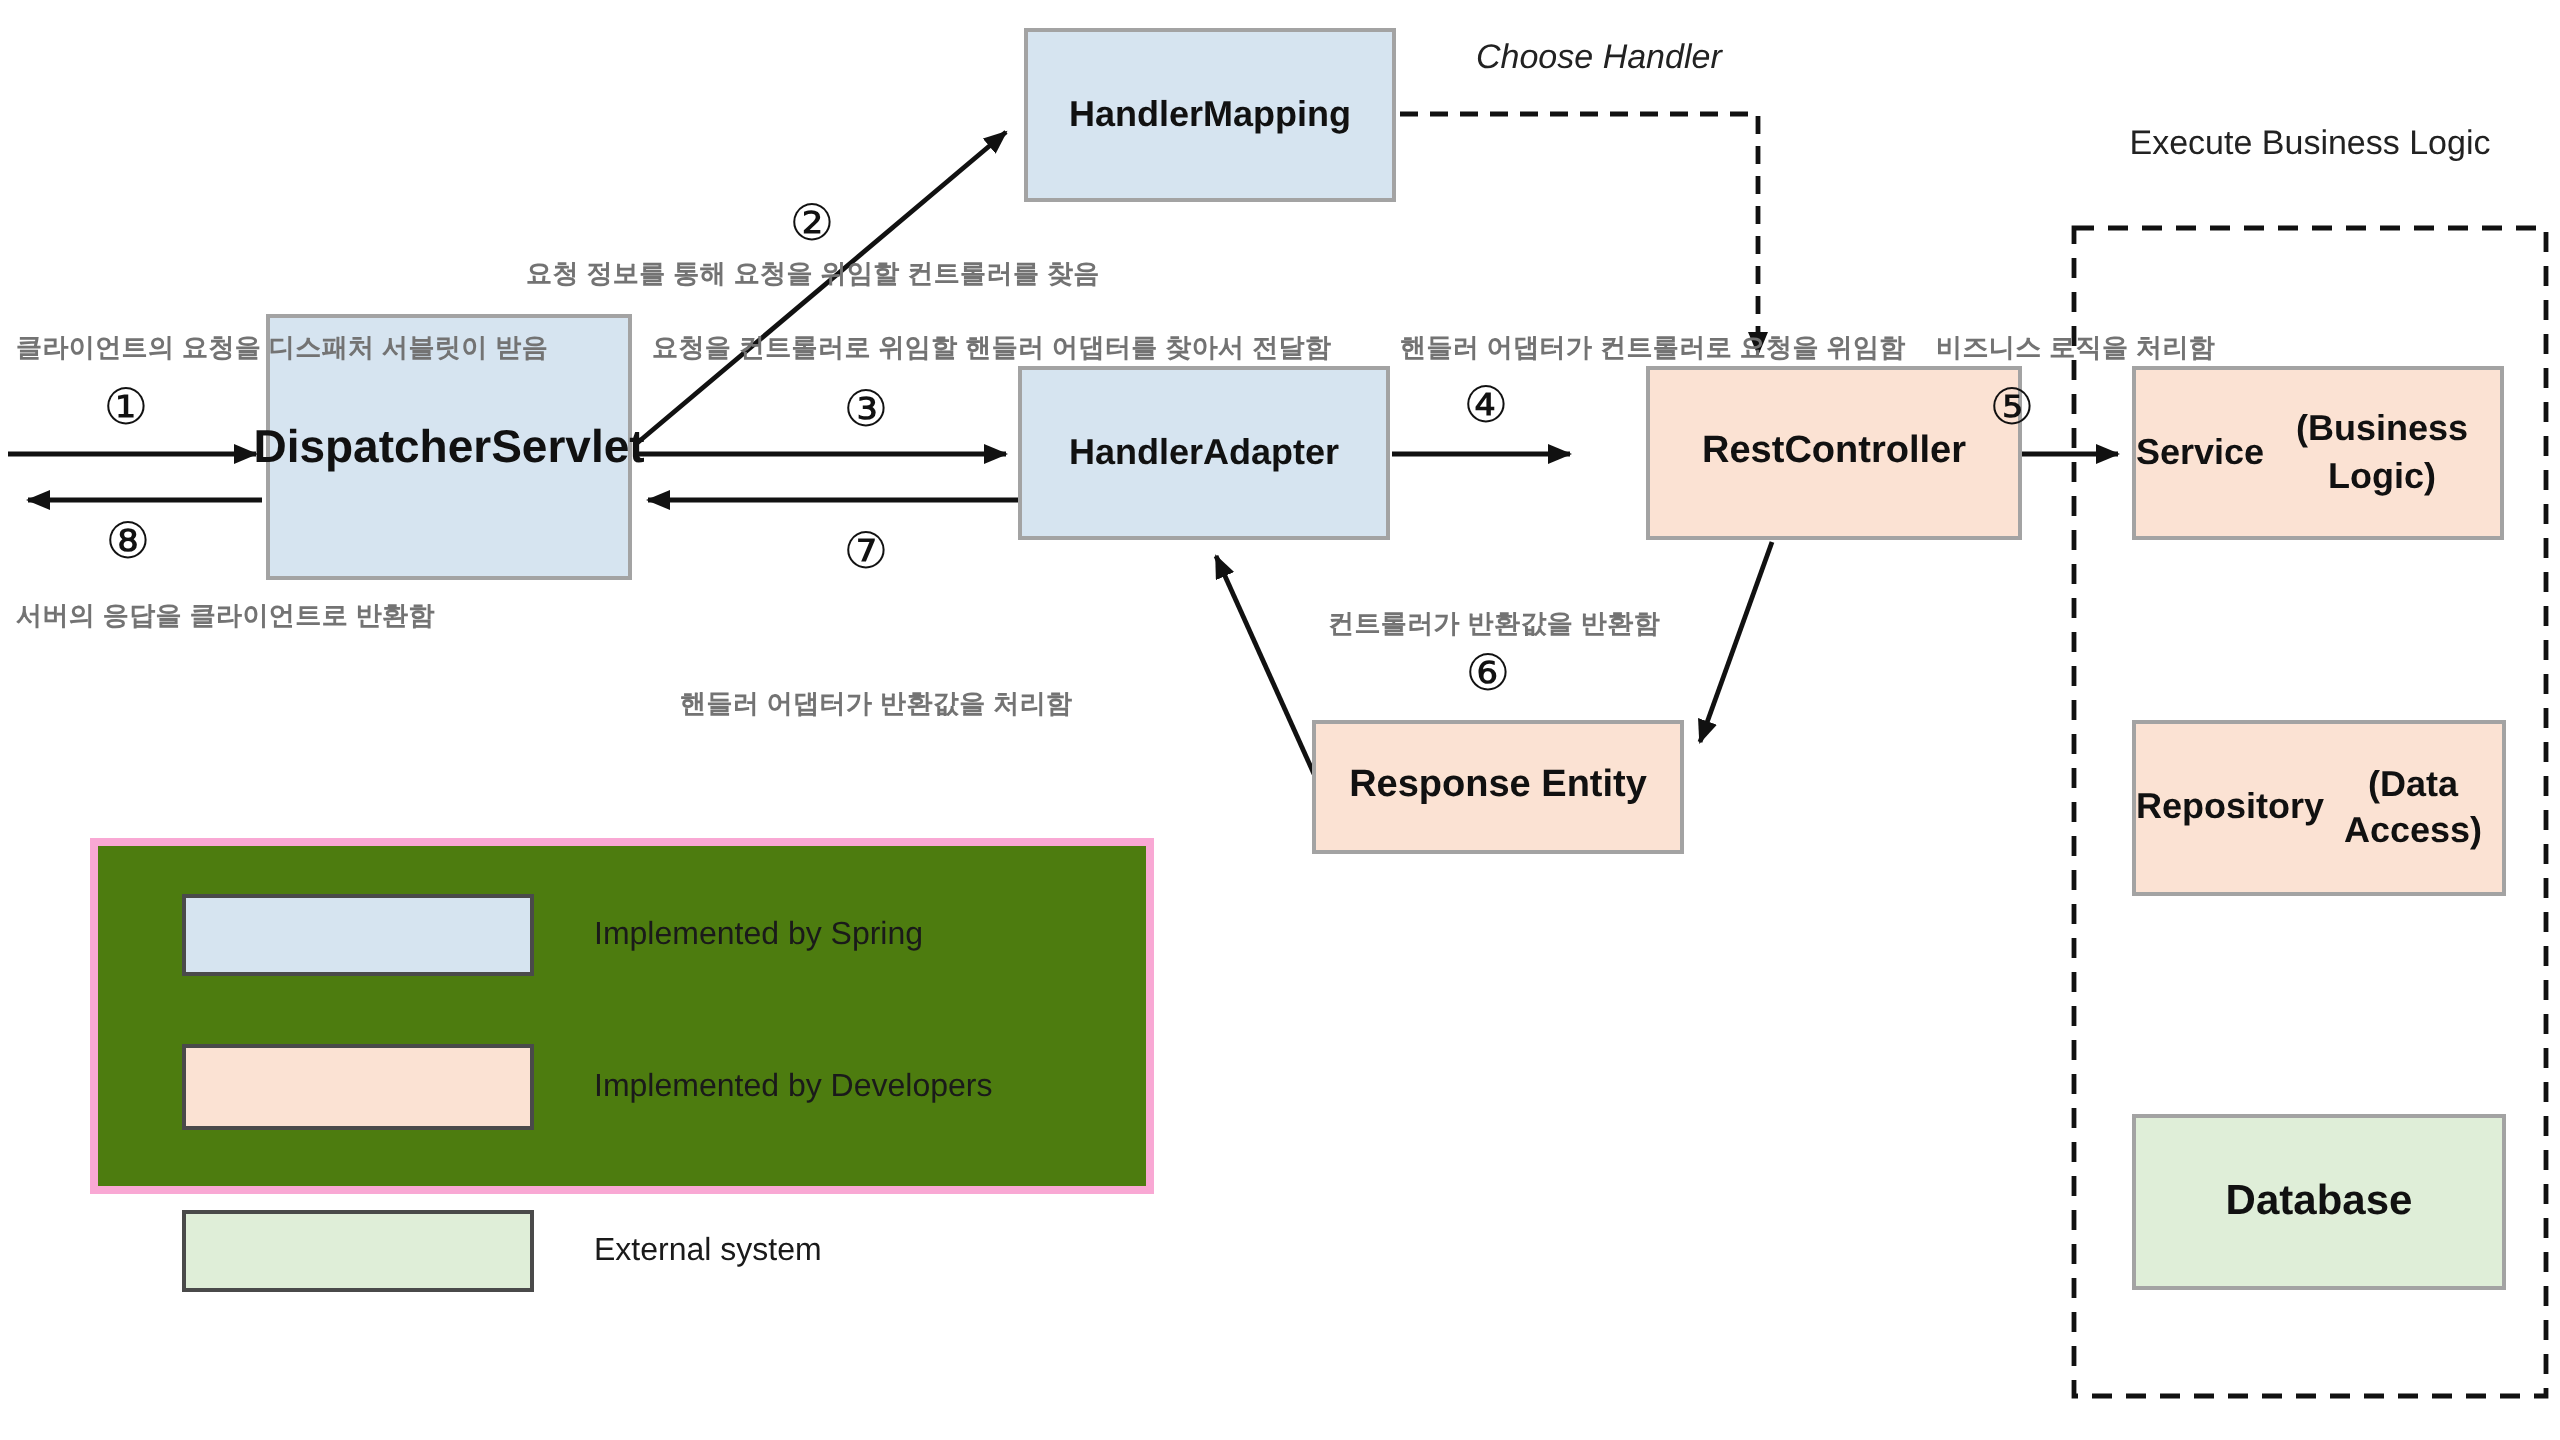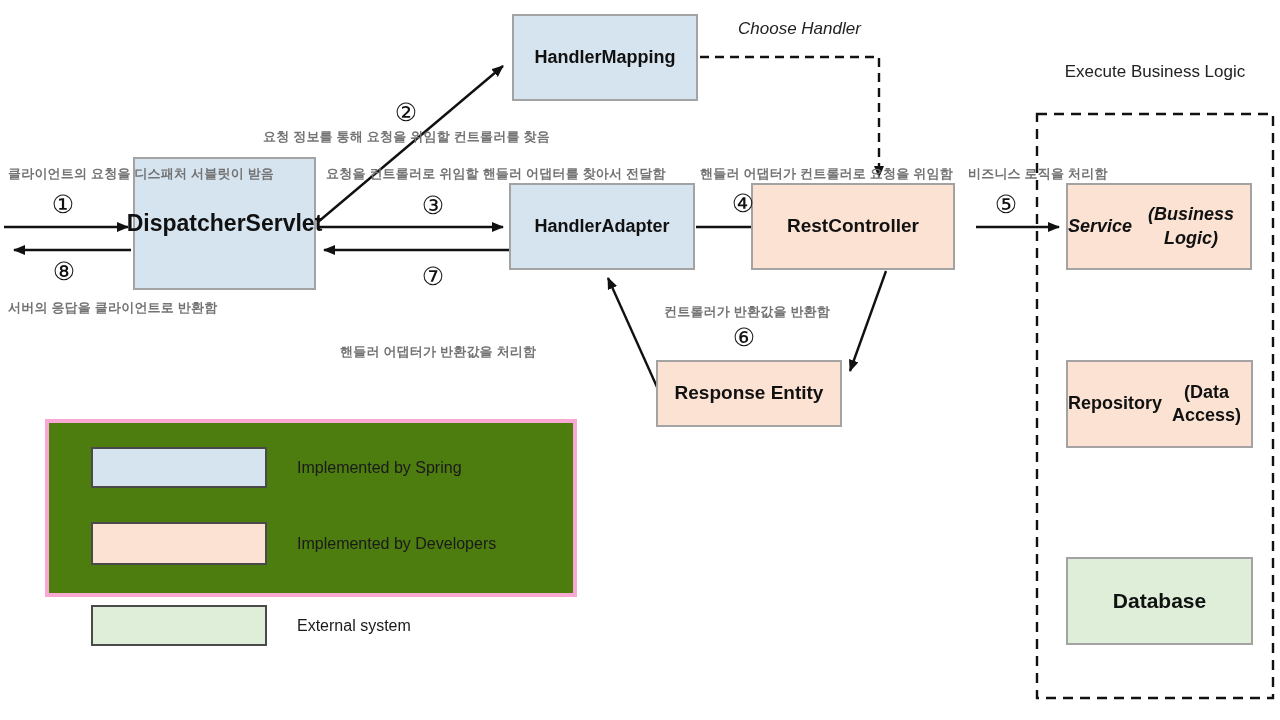--- a/index.html
+++ b/index.html
@@ -118,25 +118,25 @@
   <div class="node fill-spring" style="left:133px; top:157px; width:183px; height:133px; font-size:23px;">
     <span>Dispatcher</span>
     <span>Servlet</span>
   </div>
 
   <div class="node fill-spring" style="left:509px; top:183px; width:186px; height:87px; font-size:18px;">
     <span>Handler</span>
     <span>Adapter</span>
   </div>
 
-  <div class="node fill-developer" style="left:751px; top:183px; width:204px; height:87px; font-size:19px;">
+  <div class="node fill-developer" style="left:823px; top:183px; width:188px; height:87px; font-size:19px;">
     <span>RestController</span>
   </div>
 
-  <div class="node fill-developer" style="left:1066px; top:183px; width:186px; height:87px; font-size:18px;font-style:italic;">
+  <div class="node fill-developer" style="left:1066px; top:183px; width:186px; height:87px; font-size:18px;">
     <span>Service</span>
     <span>(Business Logic)</span>
   </div>
 
   <div class="node fill-developer" style="left:656px; top:360px; width:186px; height:67px; font-size:19px;">
     <span>Response Entity</span>
   </div>
 
   <div class="node fill-developer" style="left:1066px; top:360px; width:187px; height:88px; font-size:18px;">
     <span>Repository</span>

